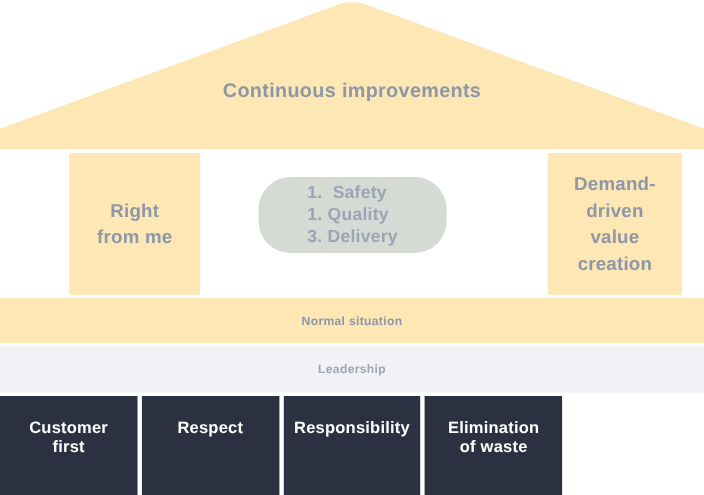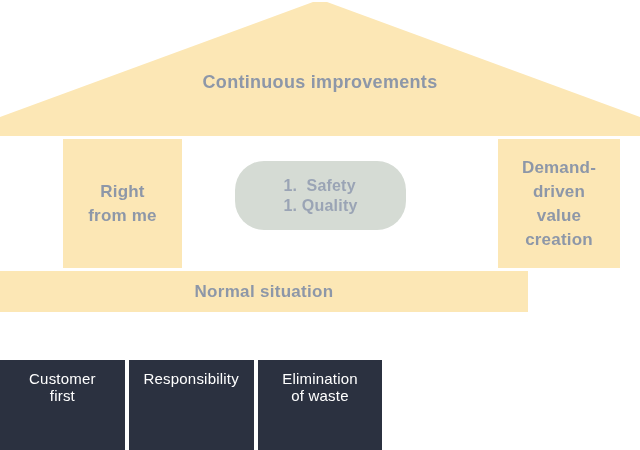--- a/index.html
+++ b/index.html
@@ -60,23 +60,23 @@
     text-align:left;
   }
   .kpi-line{
     font-size:16px;font-weight:bold;letter-spacing:0.2px;
     color:var(--list-text);
     line-height:20px;
     white-space:pre;
   }
   
   .bar{
-    position:absolute;left:0;width:528px;
+    position:absolute;left:0;width:640px;
     display:flex;align-items:center;justify-content:center;
-    font-size:17px;font-weight:bold;letter-spacing:0.3px;
+    font-size:11px;font-weight:bold;letter-spacing:0.3px;
   }
   .bar.normal{
     top:271px;height:41px;
     background:var(--roof-yellow);
     color:var(--heading-text);
   }
   .bar.leadership{
     top:315px;height:42px;
     background:var(--leadership-gray);
     color:var(--leadership-text);
@@ -84,54 +84,57 @@
   
   .foundation{
     position:absolute;left:0;top:360px;width:640px;height:90px;
     display:grid;
     grid-template-columns:repeat(5,1fr);
     column-gap:4px;
   }
   .block{
     background:var(--foundation-dark);
     text-align:center;
-    padding-top:10px;
+    padding-top:21px;
     box-sizing:border-box;
-    font-size:15px;font-weight:normal;letter-spacing:0.2px;
+    font-size:15px;font-weight:bold;letter-spacing:0.2px;
     color:var(--foundation-text);
     line-height:17px;
     white-space:pre-line;
   }
 </style>
 </head>
 <body>
 
 <div class="canvas">
 
   <div class="roof"></div>
   <div class="roof-label">Continuous improvements</div>
 
   <div class="pillar left">Right
 from me</div>
 
   <div class="kpi-box">
     <div class="kpi-list">
       <div class="kpi-line">1.  Safety</div>
       <div class="kpi-line">1. Quality</div>
+      <div class="kpi-line">3. Delivery</div>
     </div>
   </div>
 
   <div class="pillar right">Demand-
 driven
 value
 creation</div>
 
   <div class="bar normal">Normal situation</div>
+  <div class="bar leadership">Leadership</div>
 
   <div class="foundation">
     <div class="block">Customer
 first</div>
+    <div class="block">Respect</div>
     <div class="block">Responsibility</div>
     <div class="block">Elimination
 of waste</div>
   </div>
 
 </div>
 
 </body></html>

